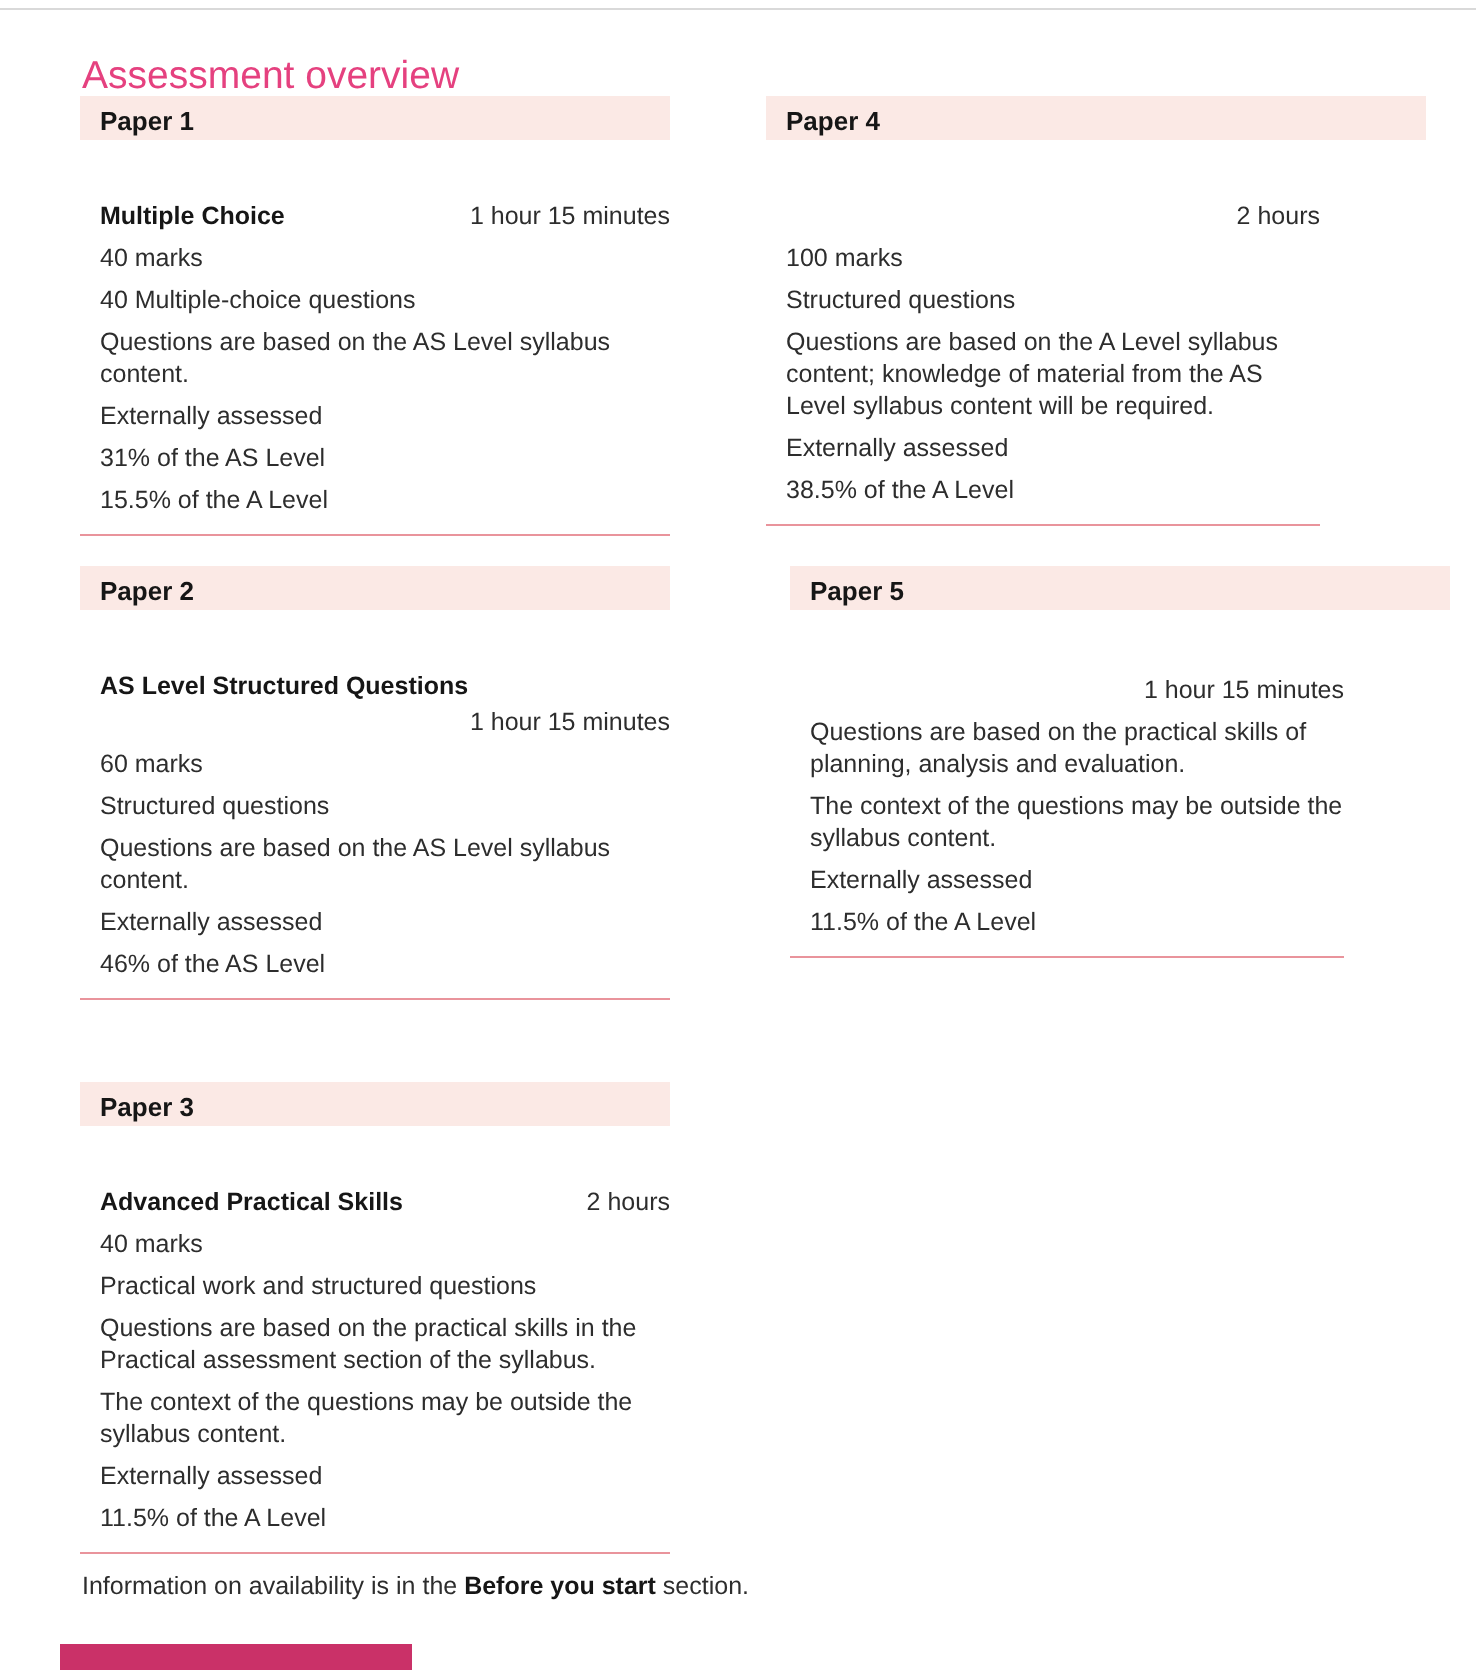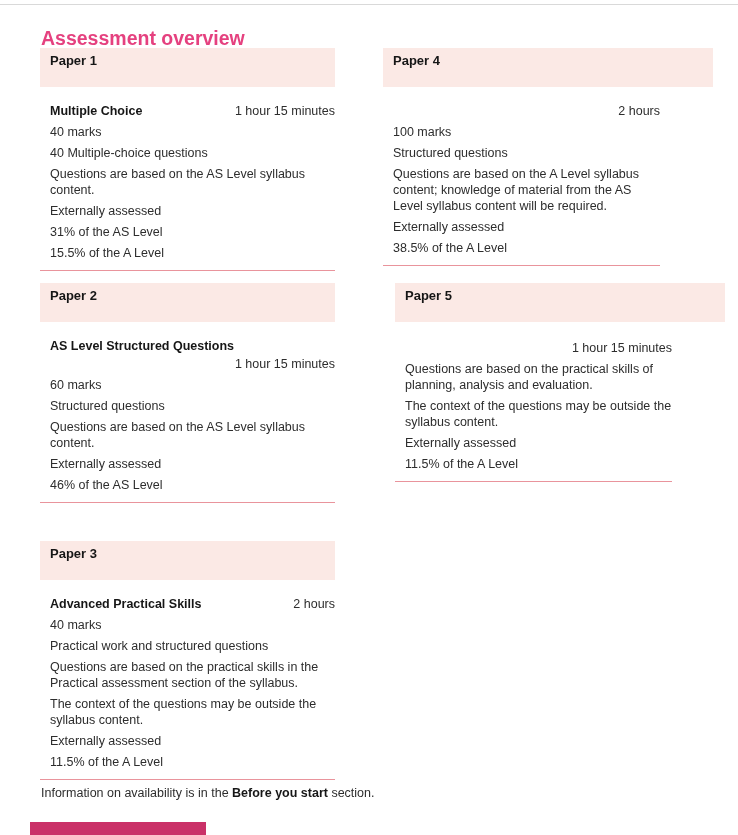--- a/index.html
+++ b/index.html
@@ -4,30 +4,30 @@
 <style>
   html,body { margin:0; padding:0; background:#ffffff; }
   .page {
     position:relative; width:738px; height:835px; background:#ffffff;
     font-family:"Liberation Sans","DejaVu Sans",sans-serif;
     color:#2d2d2d; overflow:hidden;
   }
   .top-rule { position:absolute; top:4px; left:0; width:738px; height:1px; background:#d9d9d9; }
   .page-title {
     position:absolute; left:41px; top:13px;
-    font-size:19.5px; line-height:24px; color:#e5417f; font-weight:bold;
+    font-size:19.5px; line-height:24px; color:#e5417f; font-weight:normal;
   }
   .card { position:absolute; }
   .col-left  { width:295px; }
   .col-right { width:330px; }
   .card-header {
-    background:#fbe9e5; padding:6px 10px 19px 10px;
+    background:#fbe9e5; padding:6px 10px 2px 10px;
     font-weight:bold; font-size:13px; color:#161616; line-height:14px;
   }
-  .card-body { padding:8px 0 0 10px; font-size:12.5px; }
+  .card-body { padding:22px 0 0 10px; font-size:12.5px; }
   .col-left  .card-body { width:285px; }
   .col-right .card-body { width:267px; }
   .title-row { display:flex; margin:8px 0 5px 0; line-height:16px; }
   .paper-title { font-weight:bold; color:#161616; }
   .paper-duration { margin-left:auto; white-space:nowrap; color:#2d2d2d; }
   .stacked { flex-wrap:wrap; }
   .stacked .paper-duration { flex-basis:100%; text-align:right; margin-top:2px; }
   .card-line { margin:5px 0; line-height:16px; }
   .separator { border-top:1px solid #e9949c; margin:9px 0 0 -10px; height:0; }
   .footer {

